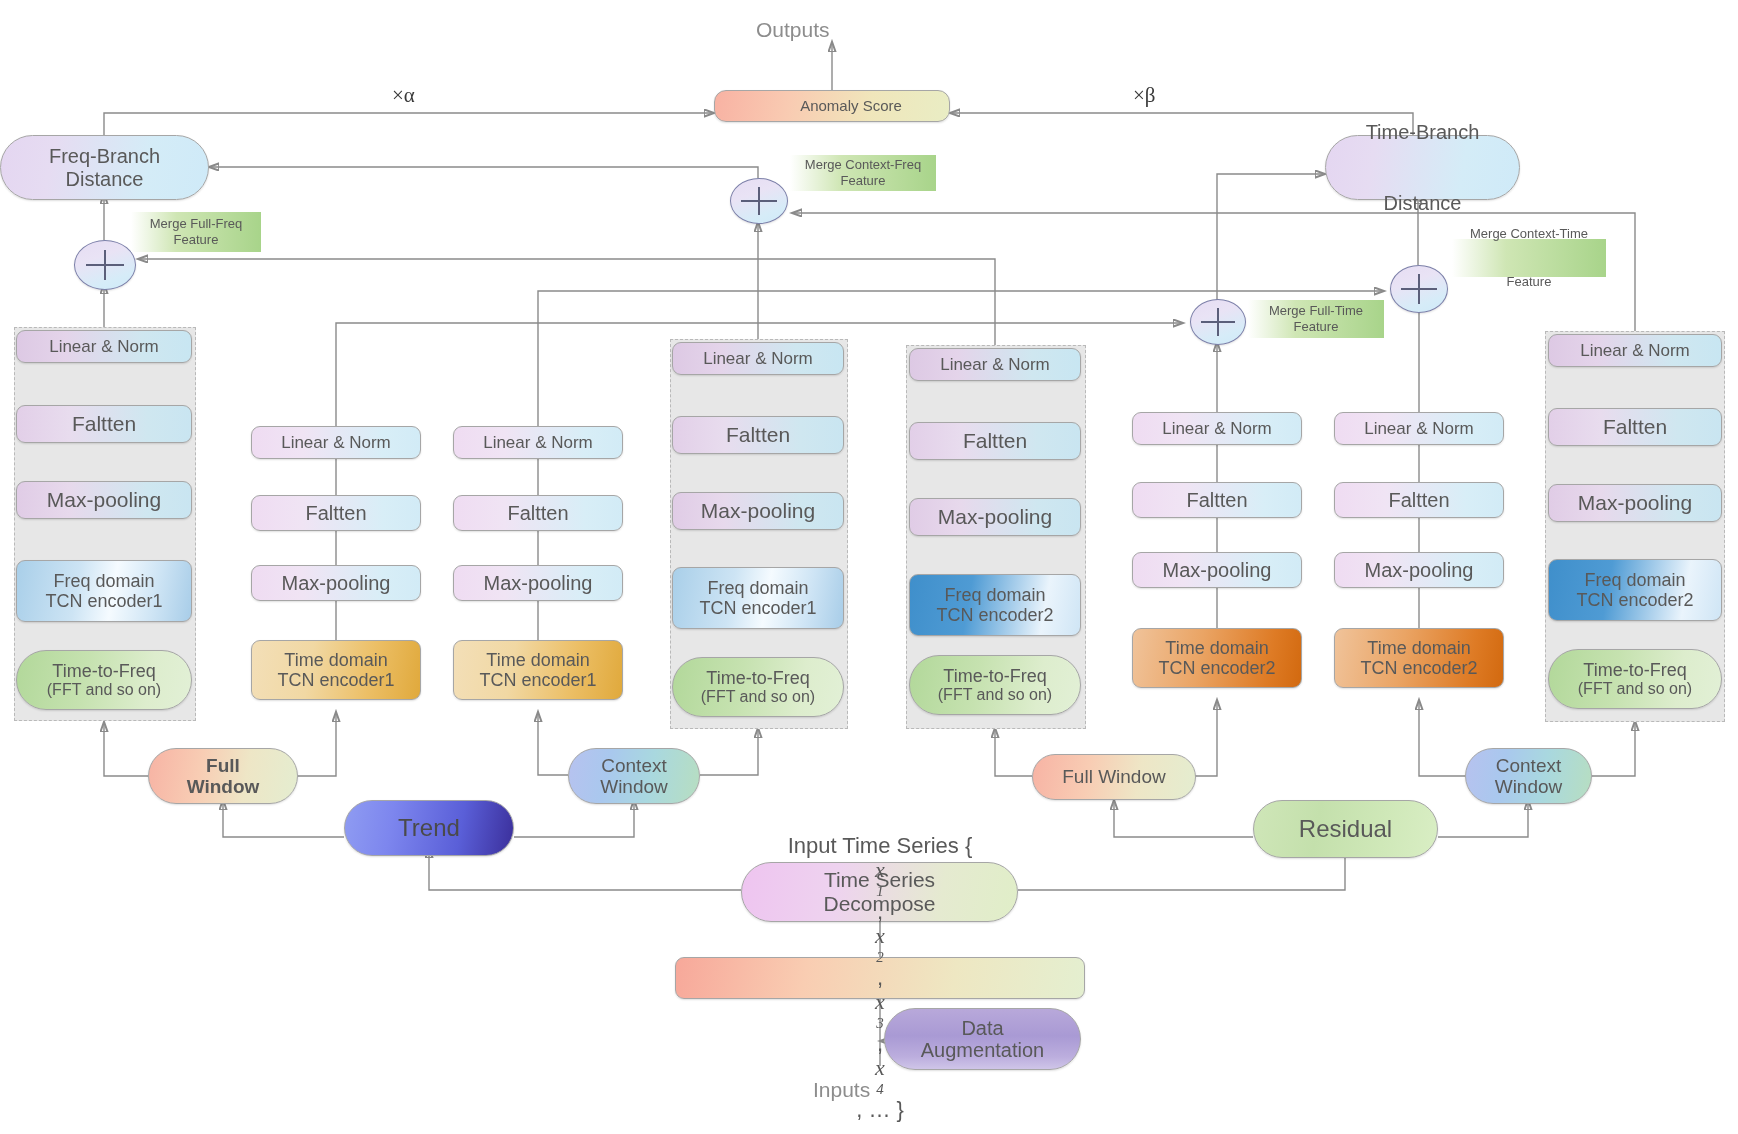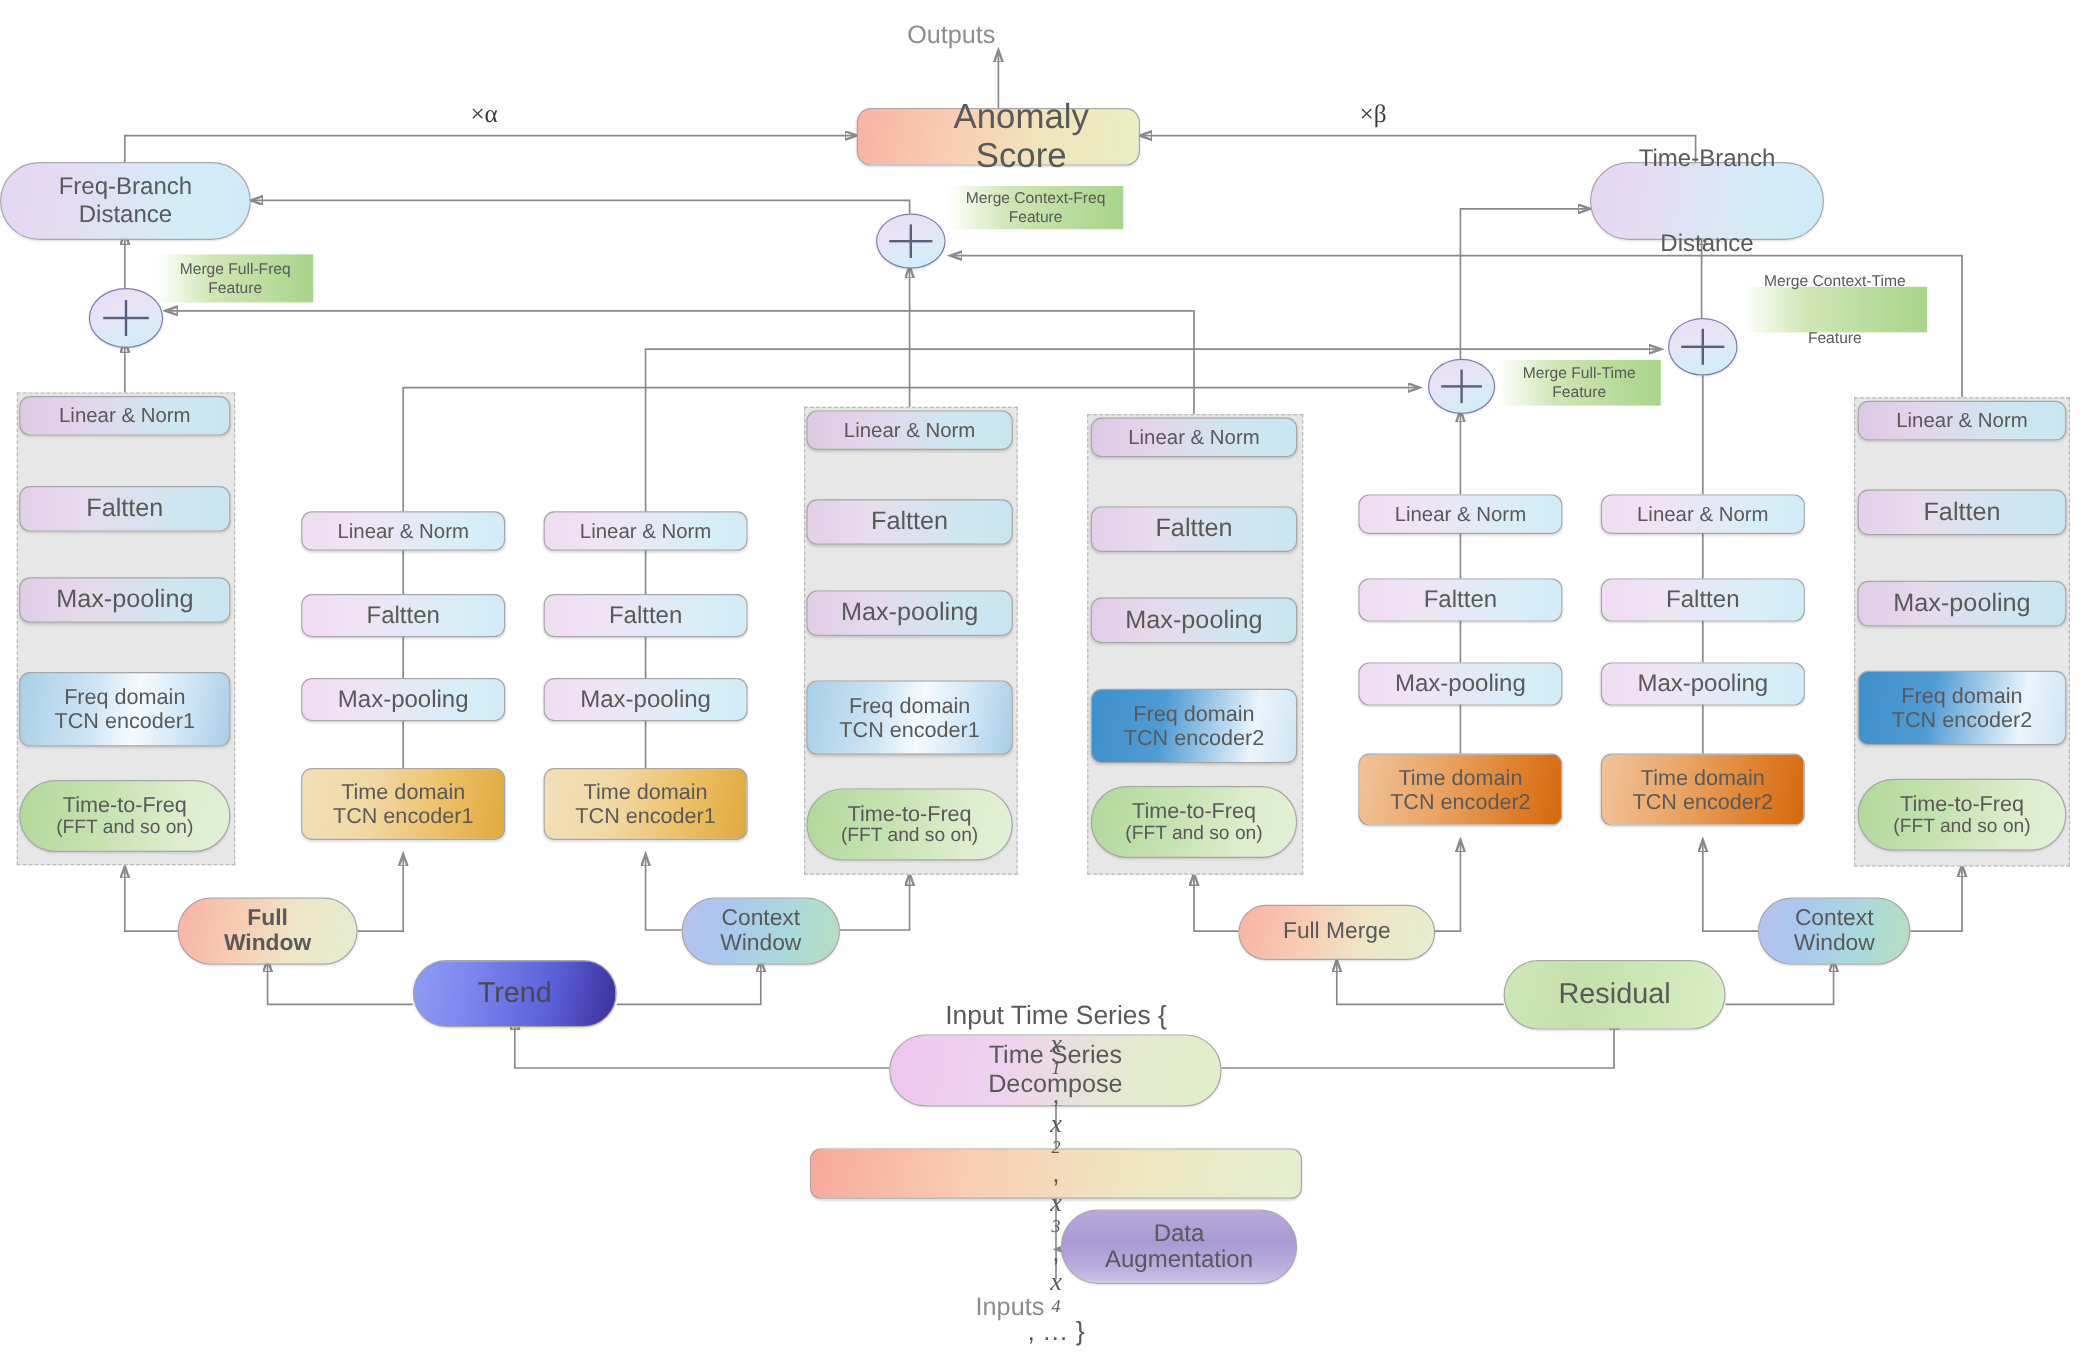--- a/index.html
+++ b/index.html
@@ -174,21 +174,21 @@
     <path d="M884,1041 L880,1041" marker-end="url(#ah)"></path>
   </svg>
 
   <div class="group" style="left:14px;top:327px;width:182px;height:394px;"></div>
   <div class="group" style="left:670px;top:339px;width:178px;height:390px;"></div>
   <div class="group" style="left:906px;top:345px;width:180px;height:384px;"></div>
   <div class="group" style="left:1545px;top:331px;width:180px;height:391px;"></div>
 
   <div class="txt" style="left:756px;top:18px;font-size:21px;">Outputs</div>
 
-  <div class="node rr g-anom" style="left:714px;top:90px;width:236px;height:48px;font-size:29px;padding-left:38px;">
+  <div class="node rr g-anom" style="left:714px;top:90px;width:236px;height:32px;font-size:15px;padding-left:38px;">
     <span>Anomaly Score</span>
   </div>
 
   <div class="gre" style="left:392px;top:83px;font-size:21px;font-family:'Liberation Serif',serif;"><span>×α</span></div>
   <div class="gre" style="left:1133px;top:83px;font-size:21px;font-family:'Liberation Serif',serif;"><span>×β</span></div>
 
   <div class="node pill g-dist" style="left:0px;top:135px;width:209px;height:65px;font-size:20px;flex-direction:column;">
     <span>Freq-Branch</span>
     <span>Distance</span>
   </div>
@@ -354,21 +354,21 @@
     <span>Full</span>
     <span>Window</span>
     </div>
 
   <div class="node pill g-ctx" style="left:568px;top:748px;width:132px;height:56px;font-size:19px;flex-direction:column;">
     <span>Context</span>
     <span>Window</span>
     </div>
 
   <div class="node pill g-full" style="left:1032px;top:754px;width:164px;height:46px;font-size:19px;">
-    <span>Full  Merge</span>
+    <span>Full  Window</span>
     </div>
 
   <div class="node pill g-ctx" style="left:1465px;top:748px;width:127px;height:56px;font-size:19px;flex-direction:column;">
     <span>Context</span>
     <span>Window</span>
     </div>
 
   <div class="node pill g-resid" style="left:1253px;top:800px;width:185px;height:58px;font-size:24px;">
     <span>Residual</span>
     </div>

